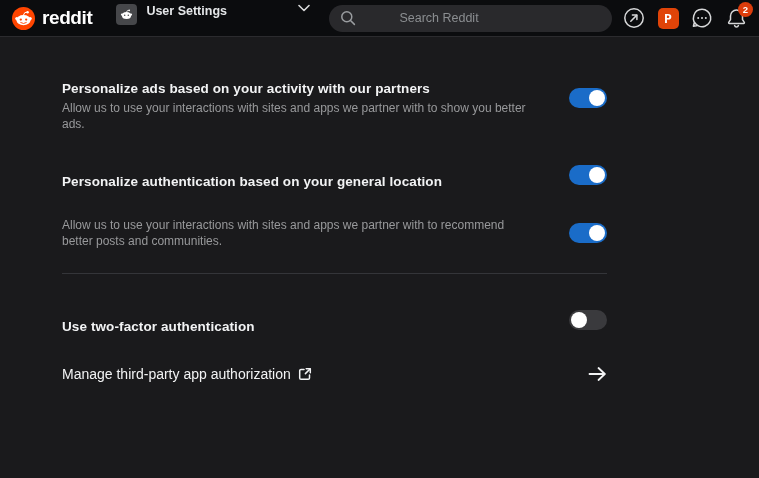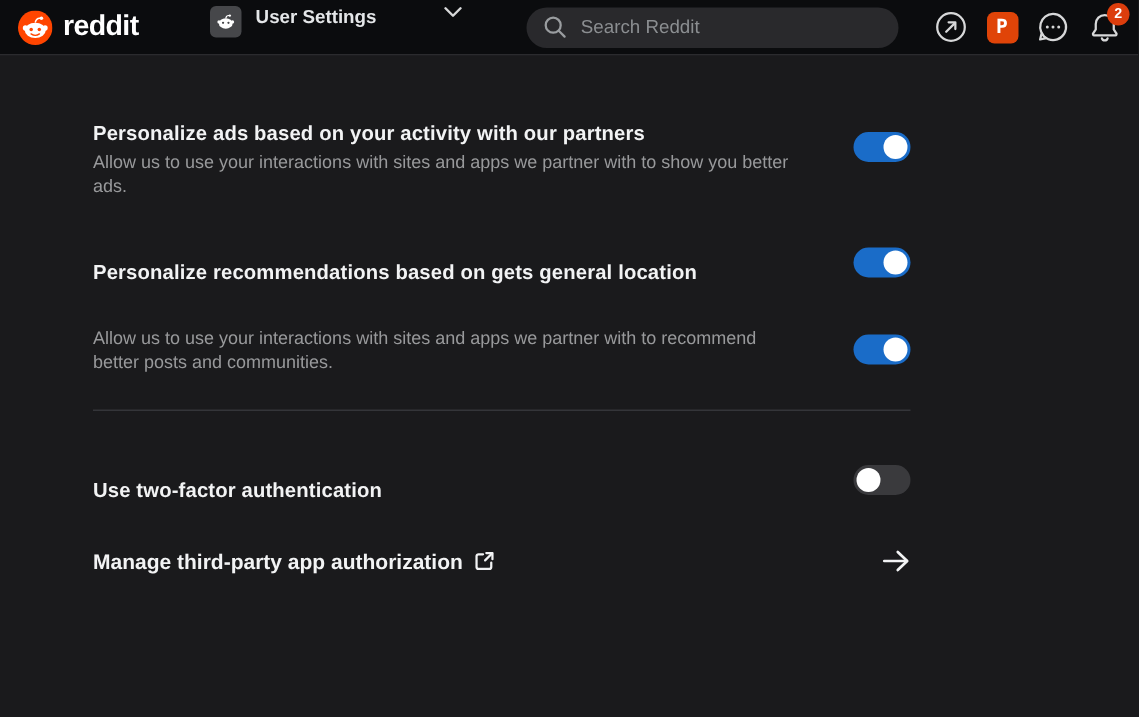--- a/index.html
+++ b/index.html
@@ -12,21 +12,20 @@
   }
 
   
   .navbar {
     height: 37px;
     background: #0b0c0e;
     border-bottom: 1px solid #2b2b2e;
     display: flex;
     align-items: center;
     padding: 0 12px;
-    gap: 24px;
   }
   .brand { display: flex; align-items: center; gap: 7px; cursor: pointer; }
   .logo-badge { width: 23px; height: 23px; flex: none; }
   .wordmark {
     color: #ffffff; font-size: 19px; font-weight: 700;
     letter-spacing: -0.4px;
   }
   .context-selector {
     margin-left: 20px;
     width: 202px;
@@ -53,20 +52,21 @@
     background: #29292c;
     border-radius: 14px;
     display: flex; align-items: center;
     padding: 0 11px; gap: 9px;
     cursor: text;
   }
   .searchbar input {
     background: transparent; border: none; outline: none;
     color: #fca5a5; font-size: 12.5px; width: 100%;
     font-family: "Liberation Sans", sans-serif;
+    margin-left: 34px;
   }
   .searchbar input::placeholder { color: #8b8e91; }
 
   .nav-actions {
     margin-left: auto;
     display: flex; align-items: center; gap: 12px;
   }
   .nav-icon-btn { position: relative; width: 22px; height: 22px; display: flex; align-items: center; justify-content: center; cursor: pointer; }
   .p-app {
     width: 21px; height: 21px; border-radius: 5px;
@@ -125,21 +125,21 @@
     border: none; border-top: 1px solid #343539;
     margin: 9px 0 27px 0;
   }
 
   .link-row {
     display: flex; align-items: center;
     margin-top: 28px;
     cursor: pointer;
   }
   .link-title {
-    color: #f2f3f4; font-size: 14px; font-weight: 700;
+    color: #f2f3f4; font-size: 14px; font-weight: 400;
     display: flex; align-items: center; gap: 7px;
   }
   .link-arrow { margin-left: auto; display: flex; cursor: pointer; }
 
   svg { display: block; }
 </style>
 </head>
 <body>
 
 <header class="navbar">
@@ -227,21 +227,21 @@
         <div class="setting-title">Personalize ads based on your activity with our partners</div>
         <div class="setting-desc">Allow us to use your interactions with sites and apps we partner with to show you better ads.</div>
       </div>
       <div class="toggle on">
           <span class="knob"></span>
         </div>
     </div>
 
     <div class="setting-row">
       <div class="setting-text">
-        <div class="setting-title">Personalize recommendations based on gets general location</div>
+        <div class="setting-title">Personalize authentication based on your general location</div>
       </div>
       <div class="toggle on">
           <span class="knob"></span>
         </div>
     </div>
 
     <div class="setting-row">
       <div class="setting-text">
         <div class="setting-desc">Allow us to use your interactions with sites and apps we partner with to recommend better posts and communities.</div>
       </div>

